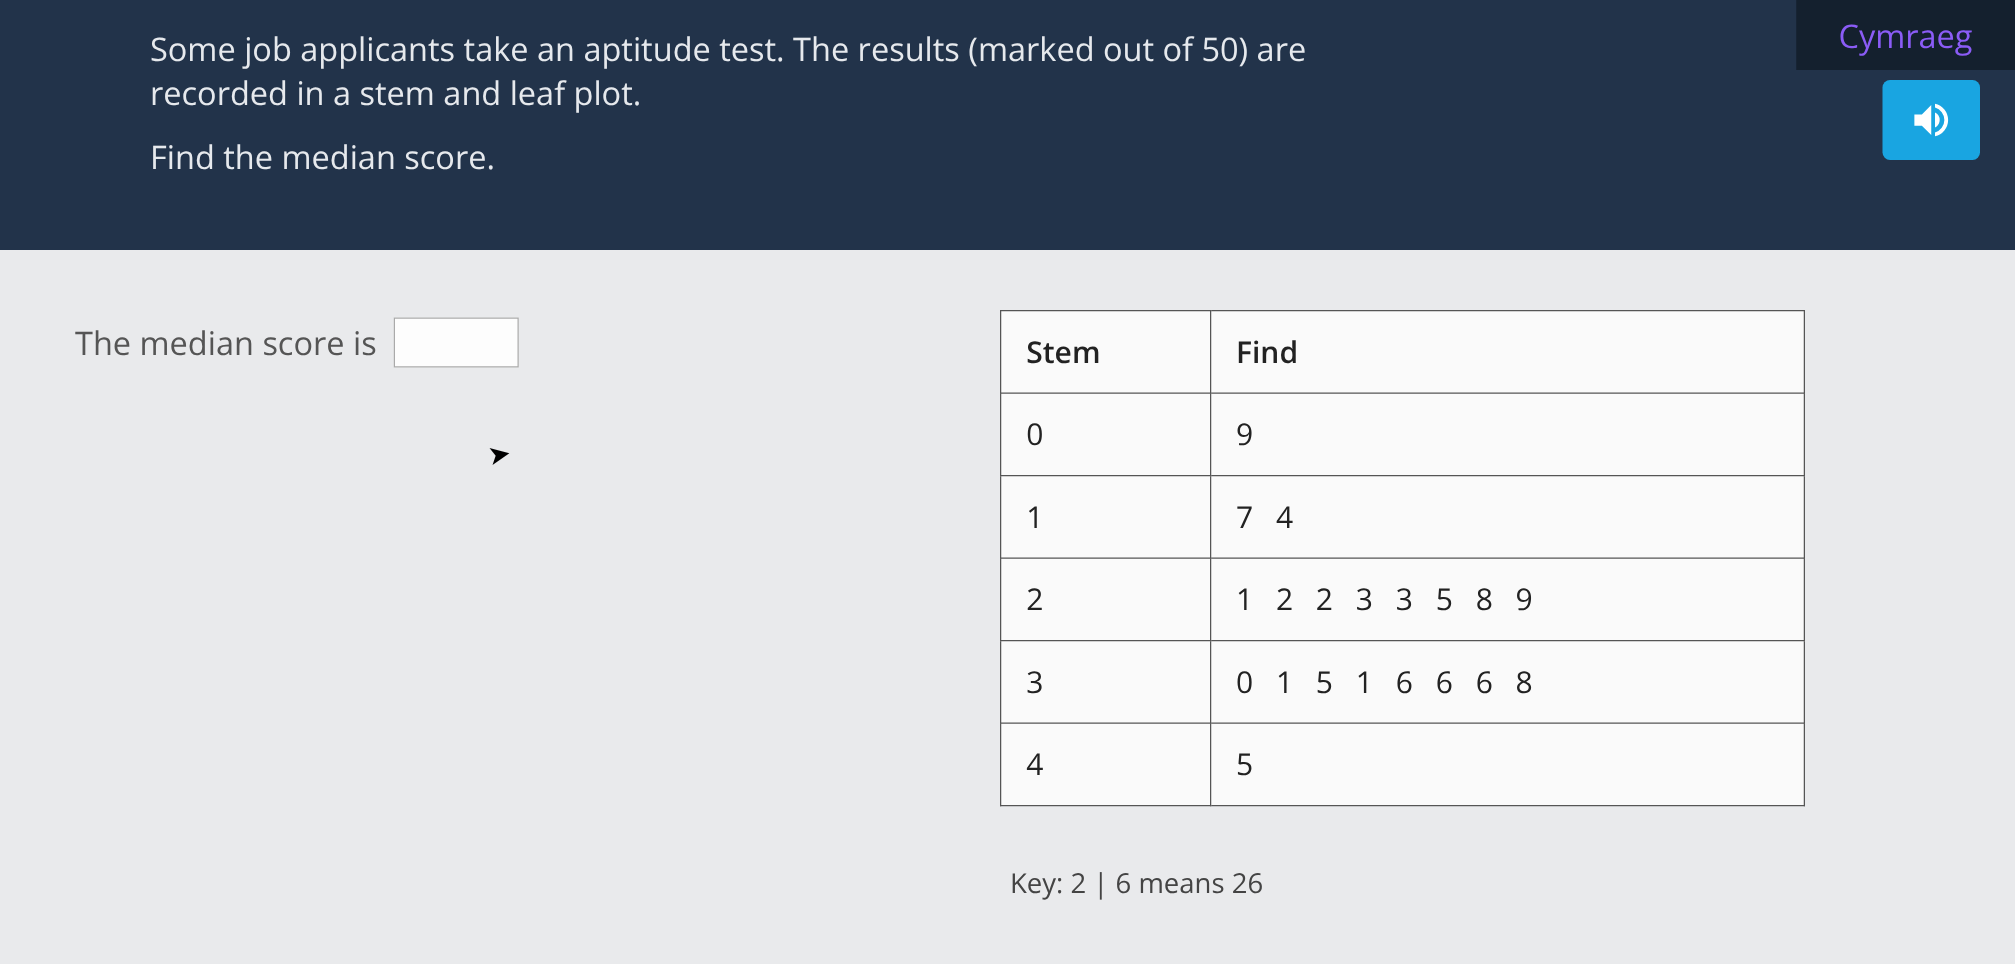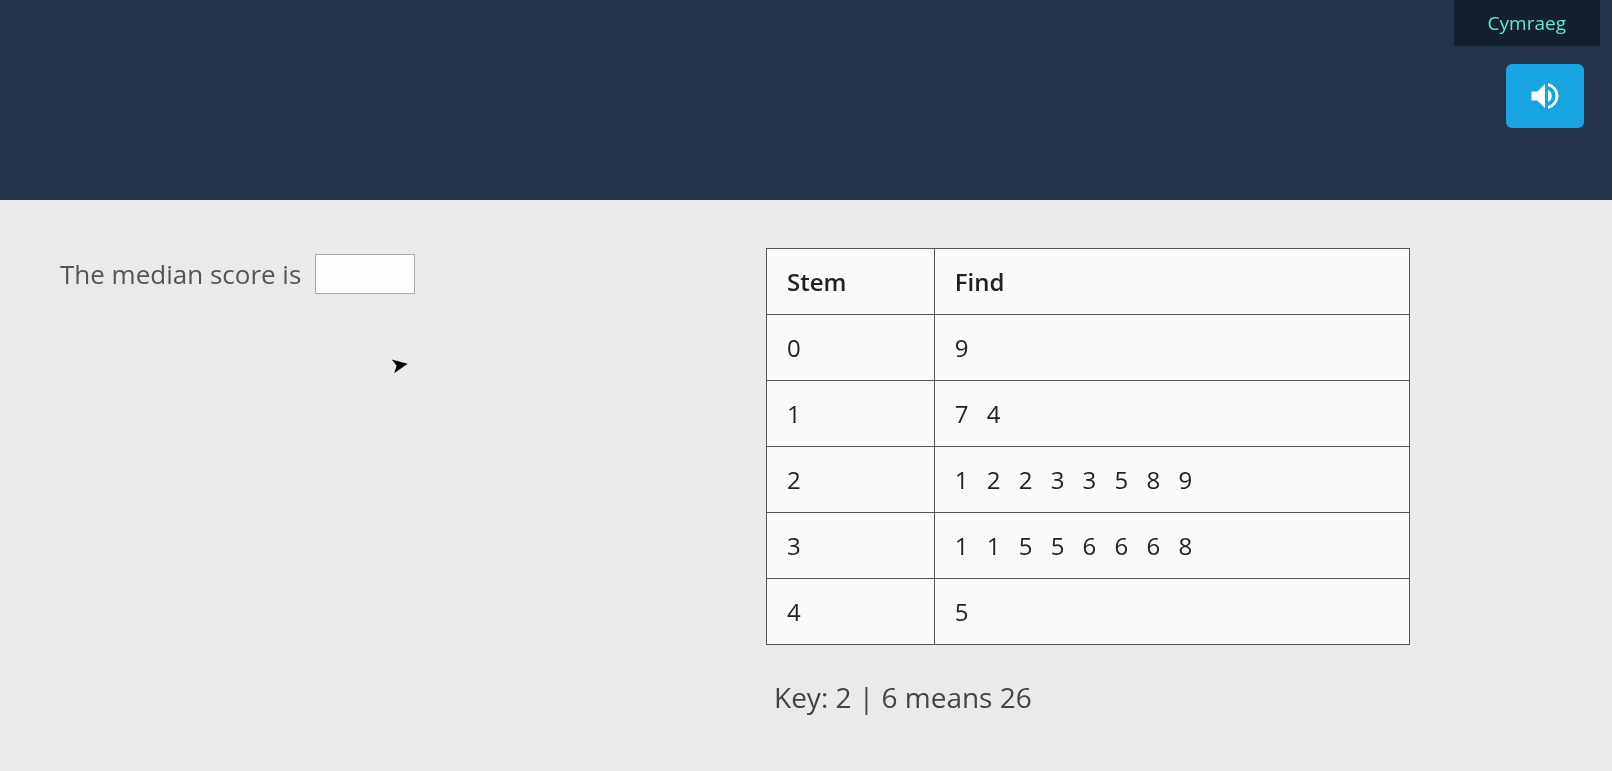--- a/index.html
+++ b/index.html
@@ -22,44 +22,44 @@
     font-size: 26px;
     line-height: 1.35;
     max-width: 1000px;
     margin-bottom: 16px;
     font-weight: 400;
   }
   .header .prompt2 { margin-top: 10px; }
   .lang {
     position: absolute;
     top: 0;
-    right: 12px;
+    right: 0;
     background: #14202e;
-    color: #5eead4;
+    color: #8b5cf6;
     padding: 10px 34px;
-    font-size: 19px;
+    font-size: 26px;
   }
   .audio-btn {
     position: absolute;
     top: 64px;
     right: 28px;
     width: 78px;
     height: 64px;
     background: #19a5e1;
     border-radius: 6px;
     display: flex;
     align-items: center;
     justify-content: center;
     cursor: pointer;
   }
   .audio-icon svg { width: 36px; height: 36px; fill: #fff; display:block;}
   .content {
     display: flex;
     padding: 48px 33px 0 60px;
-    gap: 26px;
+    gap: 60px;
     align-items: flex-start;
   }
   .answer-area {
     flex: 0 0 680px;
     font-size: 26px;
     color: #555;
     display: flex;
     align-items: center;
     gap: 14px;
     padding-top: 6px;
@@ -86,39 +86,41 @@
     font-size: 24px;
     text-align: left;
     font-weight: 400;
   }
   th {
     font-weight: 600;
     color: #222;
   }
   td.leaf { letter-spacing: 6px; font-family: inherit;}
   .key {
-    margin-top: 33px;
-    font-size: 28px;
+    margin-top: 46px;
+    font-size: 22px;
     color: #444;
     padding-left: 8px;
   }
   .cursor {
     position: absolute;
     left: 390px;
     top: 348px;
     font-size: 22px;
     color: #000;
     transform: rotate(-10deg);
     pointer-events: none;
   }
 </style>
 </head>
 <body>
 
 <div class="header">
+  <p>Some job applicants take an aptitude test. The results (marked out of 50) are recorded in a stem and leaf plot.</p>
+  <p class="prompt2">Find the median score.</p>
   <div class="lang">
     <span>Cymraeg</span>
   </div>
   <div class="audio-btn">
     <span class="audio-icon">
       <svg viewBox="0 0 24 24">
           <path d="M3 9v6h4l5 5V4L7 9H3zm13.5 3a4.5 4.5 0 0 0-2.5-4v8a4.5 4.5 0 0 0 2.5-4zm-2.5-8.7v2.06A7 7 0 0 1 19 12a7 7 0 0 1-5 6.64v2.06A9 9 0 0 0 21 12a9 9 0 0 0-7-8.7z"></path>
         </svg>
     </span>
   </div>
@@ -146,21 +148,21 @@
         <tr>
           <td>1</td>
           <td class="leaf">7 4</td>
         </tr>
         <tr>
           <td>2</td>
           <td class="leaf">1 2 2 3 3 5 8 9</td>
         </tr>
         <tr>
           <td>3</td>
-          <td class="leaf">1 1 5 5 6 6 6 8</td>
+          <td class="leaf">0 1 5 1 6 6 6 8</td>
         </tr>
         <tr>
           <td>4</td>
           <td class="leaf">5</td>
         </tr>
       </tbody>
     </table>
     <div class="key">Key: 2 | 6 means 26</div>
   </div>
 </div>

